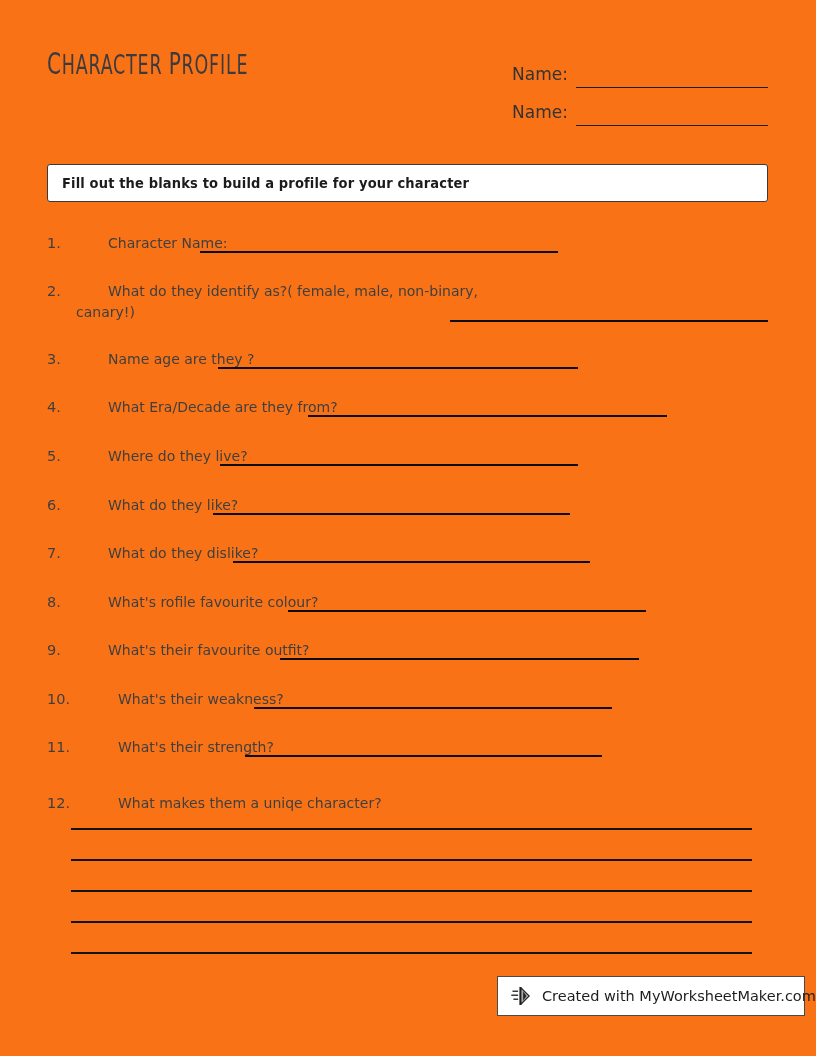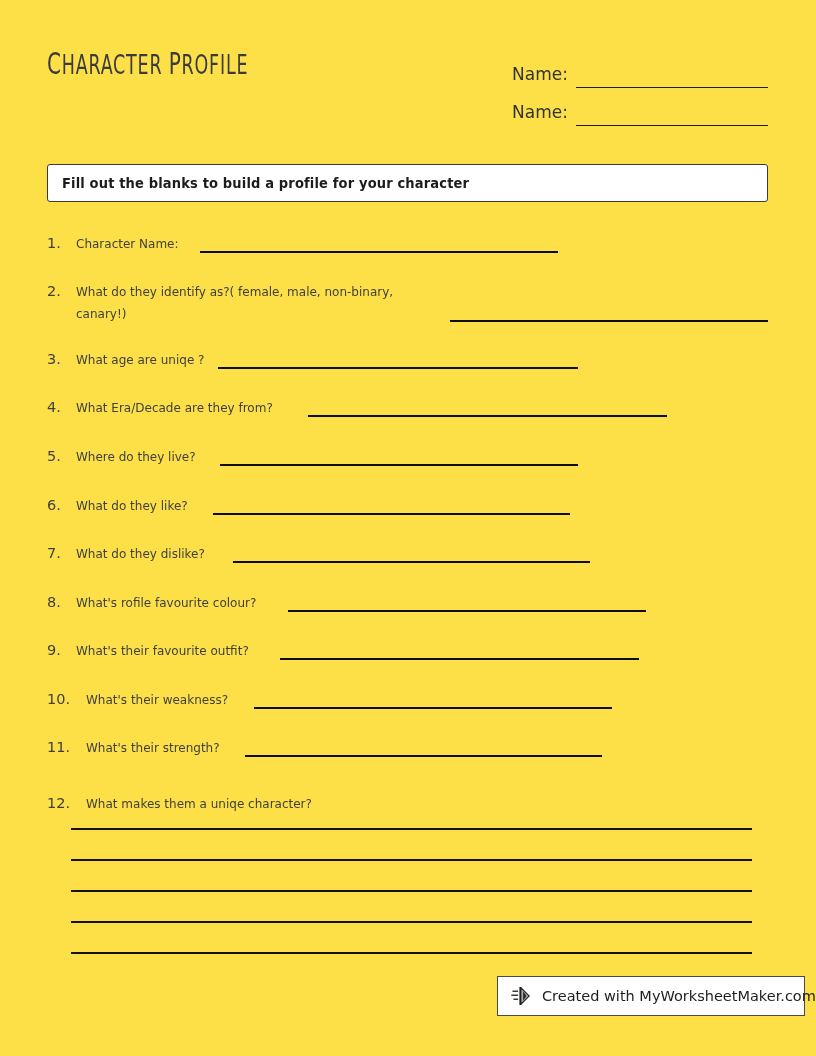--- a/index.html
+++ b/index.html
@@ -11,21 +11,21 @@
     width: 816px;
     height: 1056px;
     position: relative;
     font-family: "DejaVu Sans", sans-serif;
     overflow: hidden;
   }
 
   .page {
     position: absolute;
     inset: 0;
-    background: #fde047;
+    background: #f97316;
   }
 
   
   .header {
     position: absolute;
     left: 0;
     top: 0;
     width: 816px;
     height: 130px;
   }
@@ -129,25 +129,26 @@
   }
   .q-body {
     position: relative;
     margin-left: 29px;
     min-height: 20px;
   }
   .q-body.wide {
     margin-left: 39px;
   }
   .q-text {
-    font-size: 12px;
+    font-size: 14px;
     color: #3f3f3f;
     line-height: 21px;
     white-space: pre-wrap;
     display: inline;
+    margin-left: 32px;
   }
   .q-line {
     position: absolute;
     border-bottom: 2.1px solid #0d0d0d;
     height: 0;
   }
 
   
   .writing-lines {
     position: absolute;
@@ -226,21 +227,21 @@
         <div class="q-inner">
           <span class="q-num">2.</span>
           <div class="q-body"><span class="q-text">What do they identify as?( female, male, non-binary,
 canary!)</span></div>
           <span class="q-line" style="left: 403px; width: 318px; top: 39px;"></span>
         </div>
       </div>
       <div class="q" style="top: 124px;">
         <div class="q-inner">
           <span class="q-num">3.</span>
-          <div class="q-body"><span class="q-text">What age are uniqe ?</span></div>
+          <div class="q-body"><span class="q-text">Name age are they ?</span></div>
           <span class="q-line" style="left: 171px; width: 360px; top: 18px;"></span>
         </div>
       </div>
       <div class="q" style="top: 172px;">
         <div class="q-inner">
           <span class="q-num">4.</span>
           <div class="q-body"><span class="q-text">What Era/Decade are they from?</span></div>
           <span class="q-line" style="left: 261px; width: 359px; top: 18px;"></span>
         </div>
       </div>

